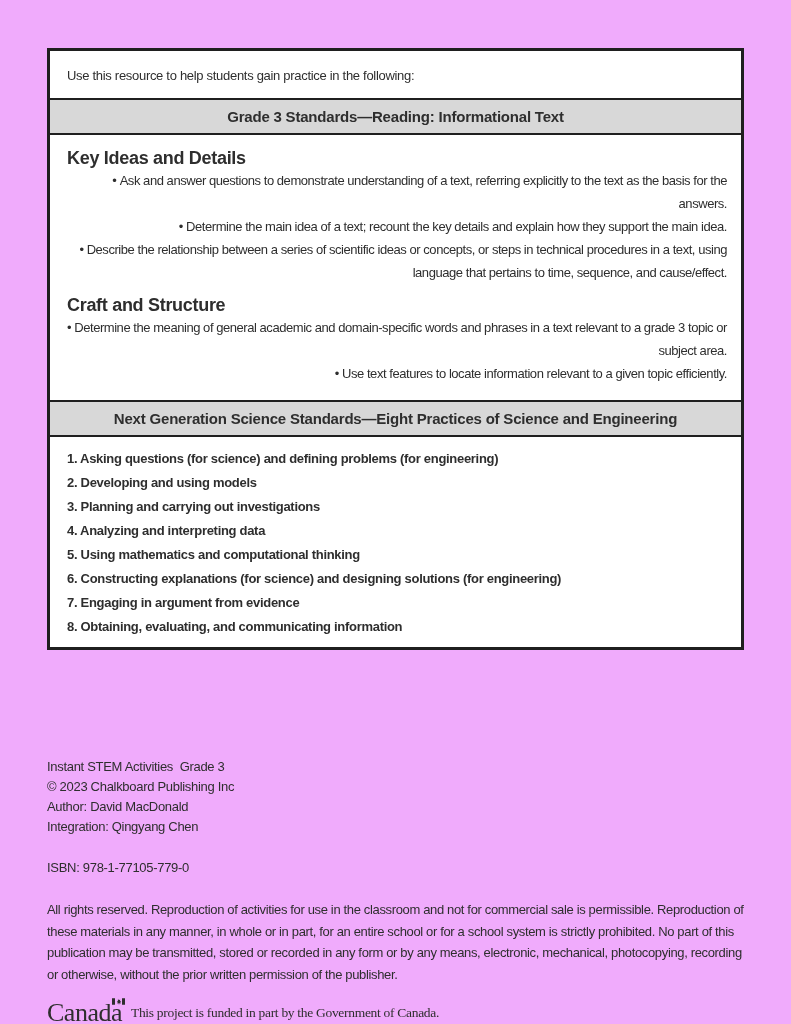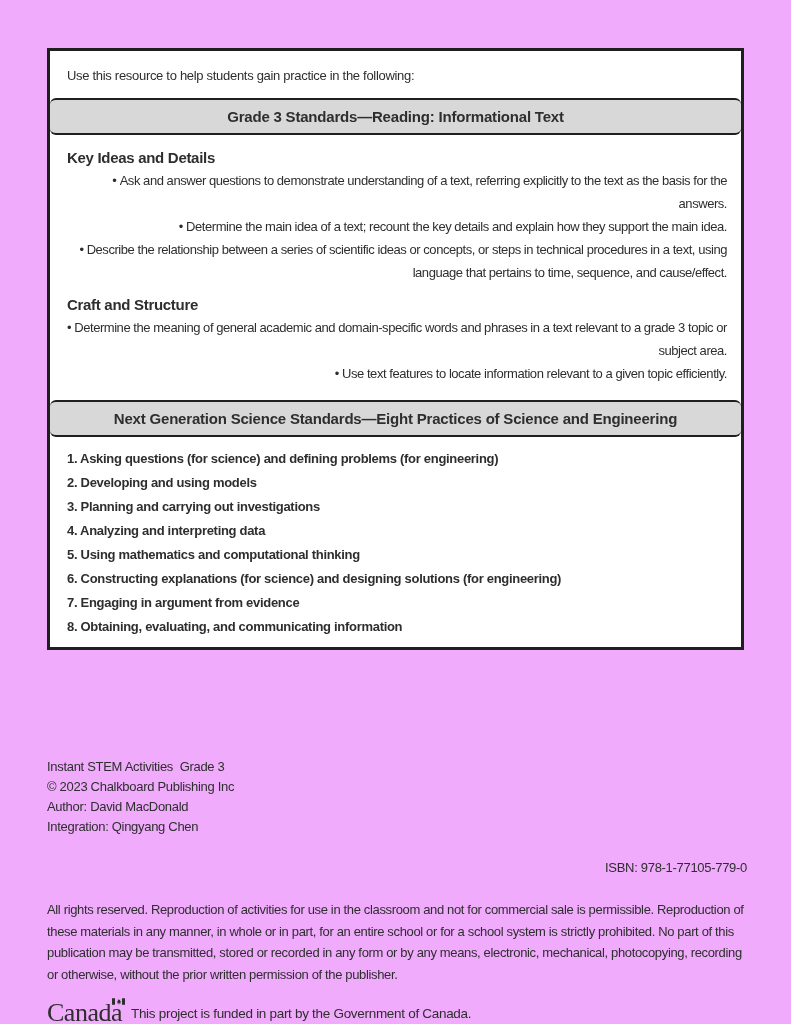--- a/index.html
+++ b/index.html
@@ -32,29 +32,28 @@
   .section-bar {
     background: #d8d8d8;
     border-top: 2px solid #1f1f1f;
     border-bottom: 2px solid #1f1f1f;
     text-align: center;
     font-weight: bold;
     font-size: 15px;
     letter-spacing: -0.2px;
     padding: 8px 6px 7px;
     line-height: 18px;
-    border-radius: 6px;
   }
   .standards-content {
     padding: 2px 14px 15px 17px;
     font-size: 13px;
     letter-spacing: -0.45px;
   }
   .standards-content h3 {
-    font-size: 15px;
+    font-size: 18px;
     font-weight: bold;
     letter-spacing: -0.3px;
     margin: 13px 0 3px;
     line-height: 16px;
   }
   .standards-content ul {
     list-style: none;
   }
   .standards-content li {
     padding-left: 9px;
@@ -81,21 +80,21 @@
     left: 47px;
     top: 757px;
     width: 700px;
     font-size: 13px;
     letter-spacing: -0.3px;
   }
   .footer .info-line {
     line-height: 20px;
     white-space: pre-wrap;
   }
-  .footer .isbn-line { margin-top: 21px; line-height: 20px; text-align: right; }
+  .footer .isbn-line { margin-top: 21px; line-height: 20px; }
   .footer .rights-text {
     margin-top: 21px;
     line-height: 21.5px;
     letter-spacing: -0.35px;
   }
   .canada-row {
     margin-top: 15px;
     display: flex;
     align-items: center;
     gap: 9px;
@@ -109,21 +108,21 @@
     letter-spacing: -0.5px;
     display: inline-block;
   }
   .canada-flag {
     position: absolute;
     top: -2px;
     right: -3px;
     width: 13px;
     height: 7px;
   }
-  .funding-text { font-size: 13.5px; letter-spacing: -0.3px; }
+  .funding-text { font-size: 13.5px; letter-spacing: -0.3px; font-family: Liberation Serif, serif; }
 </style>
 </head>
 <body>
 
 <div class="page">
 
   <div class="standards-box">
 
     <div class="intro-row">Use this resource to help students gain practice in the following:</div>
 

